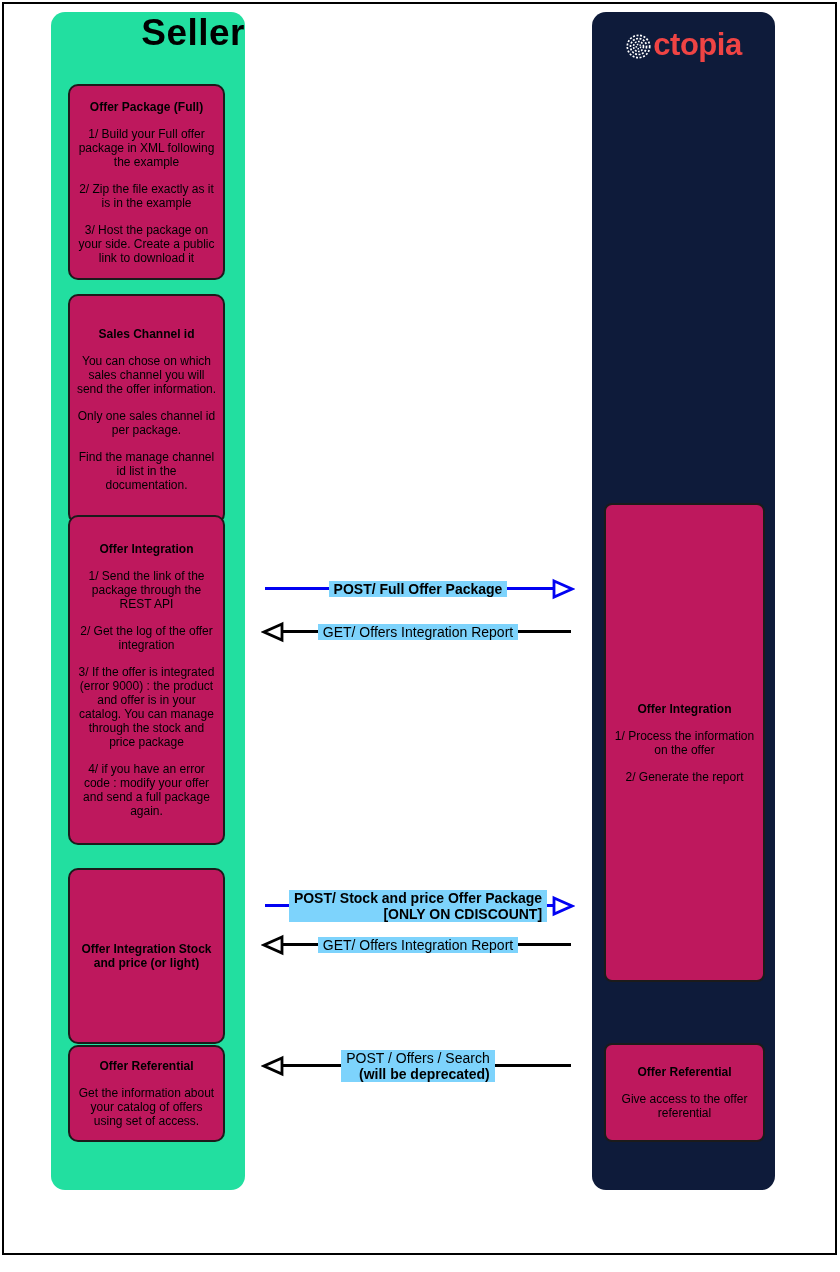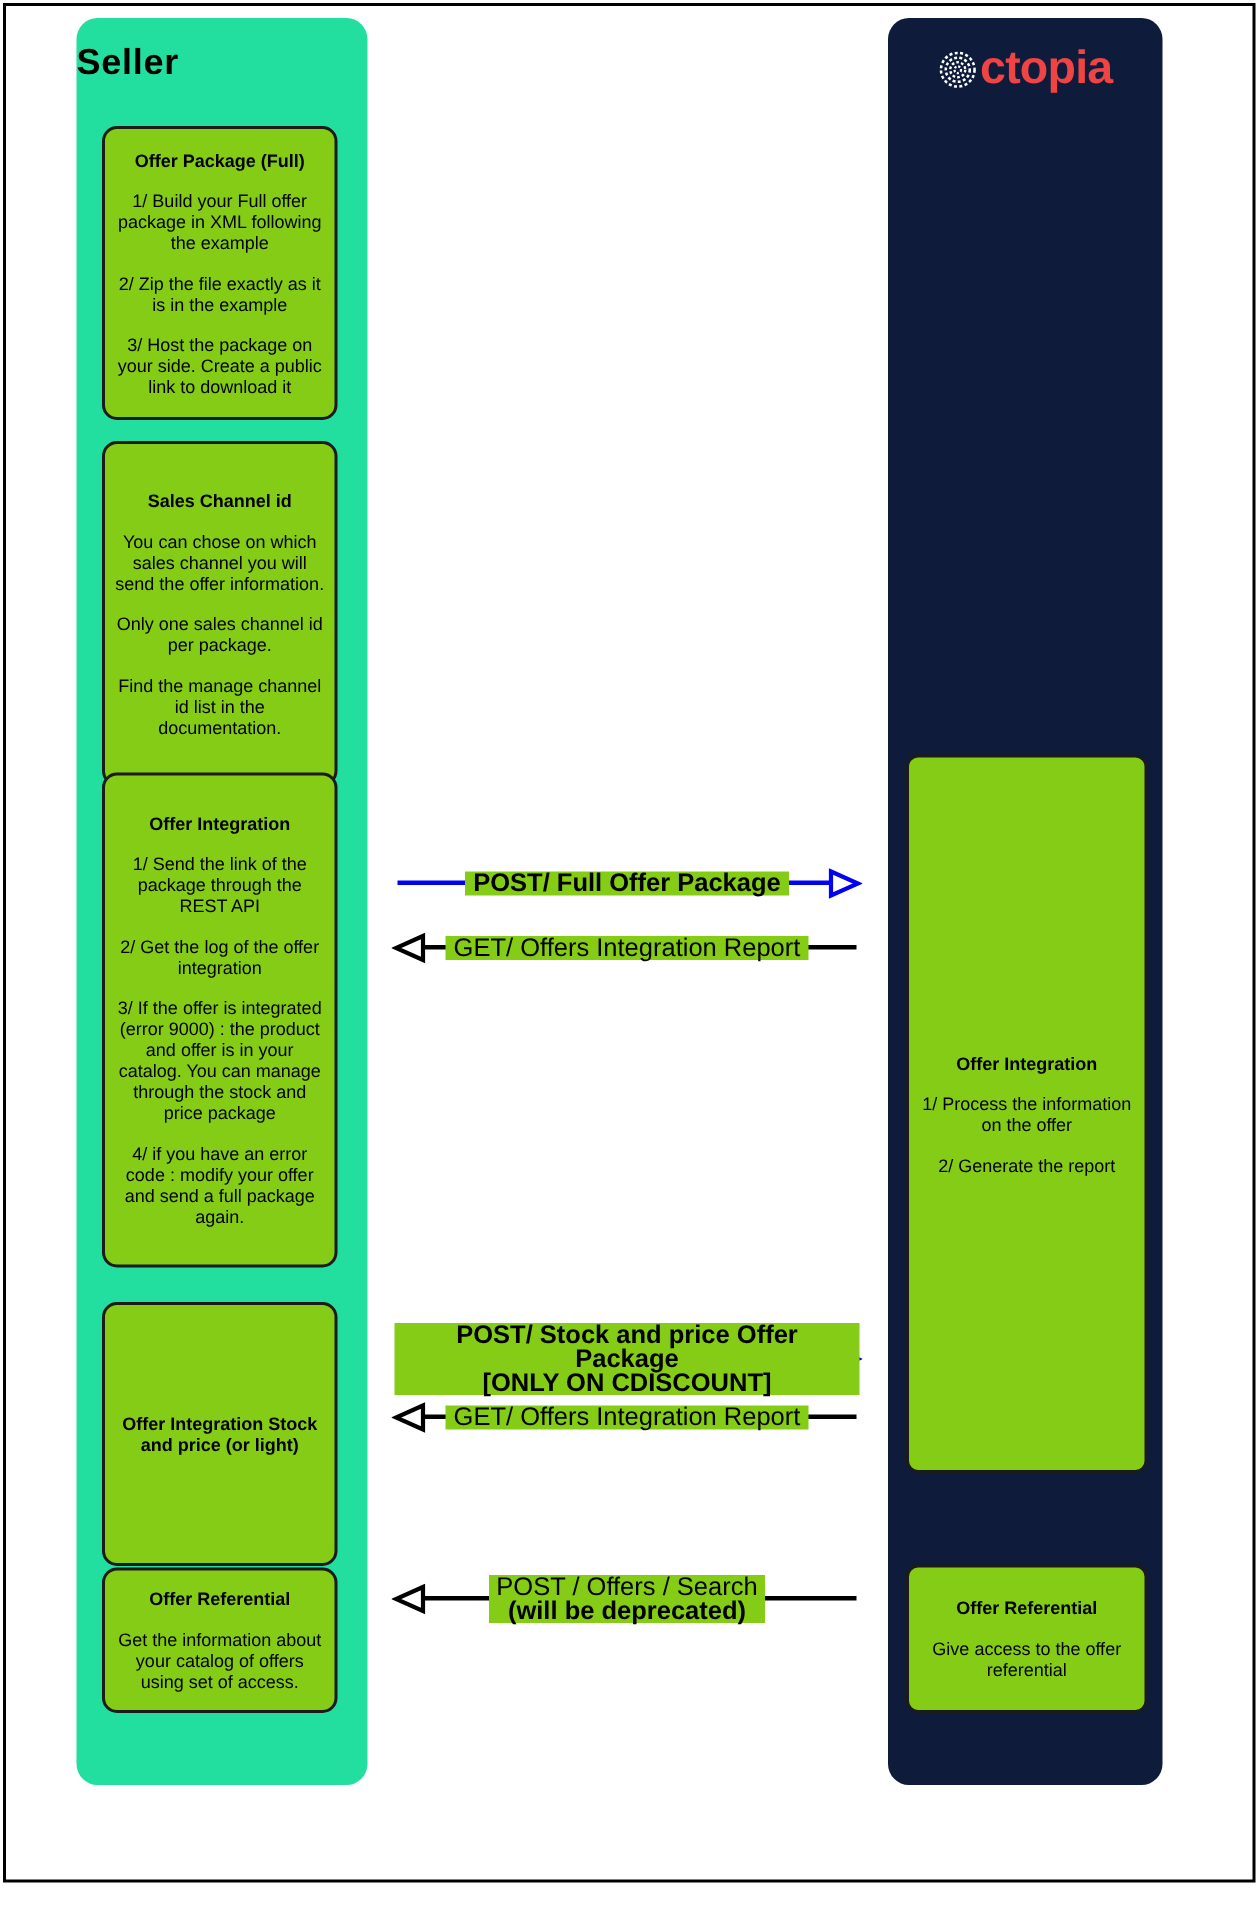--- a/index.html
+++ b/index.html
@@ -4,28 +4,28 @@
 <style>
   html,body{margin:0;padding:0;background:#fff;}
   .page{position:relative;width:840px;height:1272px;background:#fff;
         font-family:"Liberation Sans","DejaVu Sans",sans-serif;color:#000;overflow:hidden;}
   .frame{position:absolute;left:2px;top:2px;width:831px;height:1249px;border:2px solid #000;}
 
   
   .col{position:absolute;top:12px;height:1178px;border-radius:14px;}
   .col-seller{left:51px;width:194px;background:#22dfa0;}
   .col-octopia{left:592px;width:183px;background:#0e1b3a;}
-  .col-title{margin-top:16px;text-align:left;font-size:24px;font-weight:700;letter-spacing:.5px;}
+  .col-title{text-align:right;font-size:37px;font-weight:700;letter-spacing:.5px;}
 
   .logo{margin-top:17px;display:flex;justify-content:center;align-items:center;}
   .logo svg{display:block;margin-right:1px;transform:translateY(1px);}
   .logo-text{color:#ef4444;font-size:31px;font-weight:800;line-height:1;letter-spacing:-.5px;}
 
   
-  .bx{position:absolute;box-sizing:border-box;background:#84cc16;border:2px solid #1b1b1b;
+  .bx{position:absolute;box-sizing:border-box;background:#be185d;border:2px solid #1b1b1b;
       display:flex;align-items:center;justify-content:center;text-align:center;
       font-size:12px;line-height:14px;}
   .bx-seller{left:68px;width:157px;border-radius:10px;}
   .bx-octopia{left:604px;width:161px;border-radius:8px;}
   .bx-inner{padding:4px 6px;}
   .bx-title{font-weight:700;margin:0;}
   .bx p{margin:13px 0 0;}
 
   #sbox1{top:84px;height:196px;}
   #sbox2{top:294px;height:230px;text-align:center;}
@@ -37,21 +37,21 @@
 
   
   .arrow{position:absolute;left:263px;width:310px;height:36px;
          display:flex;align-items:center;justify-content:center;}
   .arrow .line{position:absolute;top:50%;margin-top:-2px;height:3px;}
   .arrow.dir-right .line{left:2px;right:16px;background:#0202f2;}
   .arrow.dir-left  .line{left:16px;right:2px;background:#000;}
   .arrow .head{position:absolute;top:50%;margin-top:-11px;line-height:0;}
   .arrow.dir-right .head{right:-2px;}
   .arrow.dir-left  .head{left:-2px;}
-  .arrow .label{position:relative;background:#84cc16;padding:0 5px;font-size:17px;line-height:16px;text-align:center;}
+  .arrow .label{position:relative;background:#7dd3fc;padding:0 5px;font-size:14px;line-height:16px;text-align:right;}
   .arrow .b{font-weight:700;}
   #arrow1{top:571px;}
   #arrow2{top:614px;}
   #arrow3{top:886px;height:40px;}
   #arrow4{top:927px;}
   #arrow5{top:1046px;height:40px;}
   #arrow6{top:1107px;}
 </style>
 </head>
 <body>

